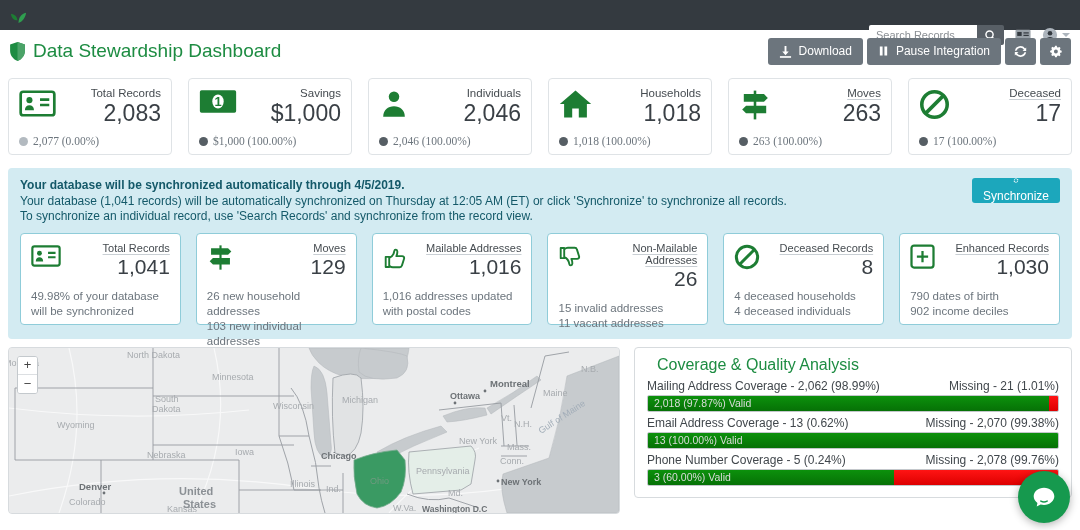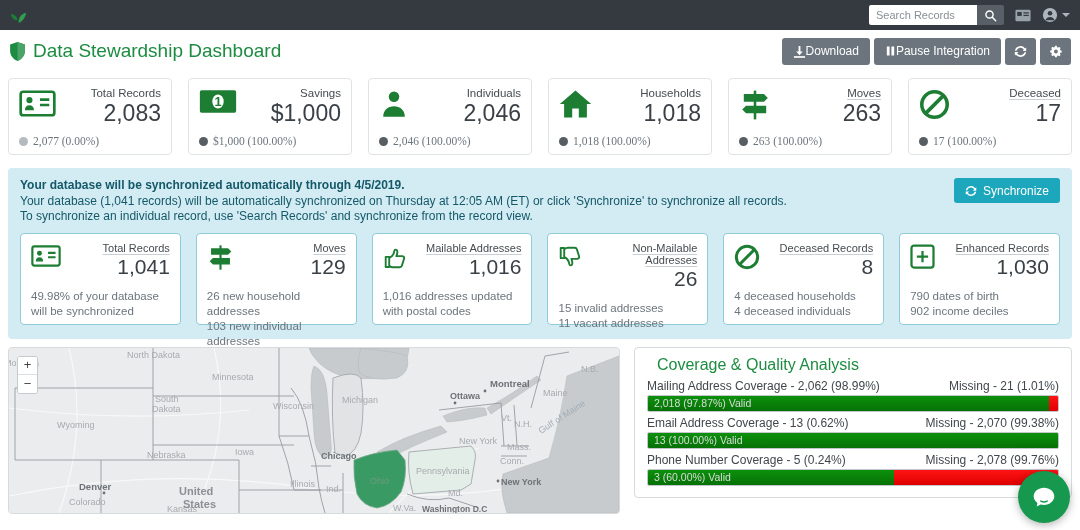--- a/index.html
+++ b/index.html
@@ -1,56 +1,56 @@
 <!DOCTYPE html>
 <html><head>
 <meta charset="utf-8">
 <style>
   html,body{margin:0;padding:0;width:1080px;height:530px;overflow:hidden;background:#fff;
     font-family:"Liberation Sans",sans-serif;-webkit-font-smoothing:antialiased;}
   *{box-sizing:border-box;}
   
-  .navbar{height:30px;background:#343a40;display:flex;padding:8px 10px;}
+  .navbar{height:30px;background:#343a40;display:flex;padding:8px 10px;flex-direction:column;}
   .nav-right{margin-left:auto;display:flex;align-items:center;gap:11px;}
   .search-group{display:flex;}
   .search-input{width:108px;height:20px;border:none;border-radius:2px 0 0 2px;padding:0 7px;
     font-size:11px;font-family:inherit;color:#333;outline:none;}
   .search-input::placeholder{color:#8a8f94;}
   .search-btn{width:27px;height:20px;background:#585f66;border:none;border-radius:0 2px 2px 0;
     display:flex;align-items:center;justify-content:center;cursor:pointer;padding:0;}
   .nav-ico{color:#9aa2a9;display:flex;align-items:center;}
   .user-menu{display:flex;align-items:center;gap:4px;color:#adb5bd;cursor:pointer;}
   .caret{width:0;height:0;border-left:4px solid transparent;border-right:4px solid transparent;
     border-top:4px solid #adb5bd;}
   
   .header{height:42px;display:flex;align-items:center;padding:0 9px;gap:7px;background:#fff;}
   .page-title{font-size:19px;color:#1d8c42;}
   .header-right{margin-left:auto;display:flex;gap:4px;}
   .btn-gray{background:#6c757d;color:#fff;border:none;border-radius:3px;font-size:12px;
-    font-family:inherit;height:27px;padding:0 11px;display:flex;align-items:center;cursor:pointer;}
+    font-family:inherit;height:27px;padding:0 11px;display:flex;align-items:center;gap:7px;cursor:pointer;}
   .btn-sq{padding:0 9px;}
   
   .stats-row{display:flex;gap:16px;padding:6px 8px 10px;}
   .stat-card{flex:1;border:1px solid #dfe3e6;border-radius:4px;background:#fff;height:77px;
     padding:8px 10px 7px;display:flex;flex-direction:column;justify-content:space-between;}
   .stat-top{display:flex;justify-content:space-between;align-items:flex-start;}
   .stat-icon{color:#1d7d33;margin-top:2px;}
   .stat-meta{text-align:right;line-height:1.1;}
   .stat-label{display:block;font-size:11.5px;color:#454b50;}
   .stat-label.u{text-decoration:underline;text-decoration-color:#c9cfd4;text-underline-offset:2px;}
   .stat-value{display:block;font-size:23px;color:#3a4046;margin-top:1px;}
   .stat-sub{display:flex;align-items:center;gap:5px;font-size:11.5px;color:#6c757d;font-family:Liberation Serif, serif;}
   .dot{width:9px;height:9px;border-radius:50%;flex:0 0 auto;}
   
   .sync-panel{margin:3px 8px 0;background:#d3ebf2;border-radius:4px;padding:9px 12px 14px;position:relative;}
   .sync-line{font-size:12px;color:#145969;line-height:1.22;margin:1px 0;}
   .bold{font-weight:bold;}
   .sync-btn{position:absolute;top:10px;right:12px;background:#1ca7bc;color:#fff;border:none;
     border-radius:3px;font-size:12px;font-family:inherit;height:25px;padding:0 11px;
-    display:flex;align-items:center;gap:6px;cursor:pointer;}
+    display:flex;align-items:center;gap:6px;cursor:pointer;flex-direction:column;}
   .sync-cards{display:flex;gap:15px;margin-top:9px;}
   .sync-card{flex:1;background:#fff;border:1px solid #8fccd9;border-radius:4px;height:92px;padding:8px 10px;}
   .sync-top{display:flex;justify-content:space-between;align-items:flex-start;}
   .sync-icon{color:#1d7d33;margin-top:2px;}
   .sync-label{display:block;font-size:11px;color:#454b50;text-align:right;
     text-decoration:underline;text-decoration-color:#c9cfd4;text-underline-offset:2px;}
   .sync-value{display:block;font-size:21px;color:#3a4046;text-align:right;margin-top:1px;}
   .sync-desc{font-size:11.5px;color:#6c757d;line-height:1.3;margin-top:11px;}
   
   .bottom{display:flex;gap:14px;padding:8px 8px 0;}

